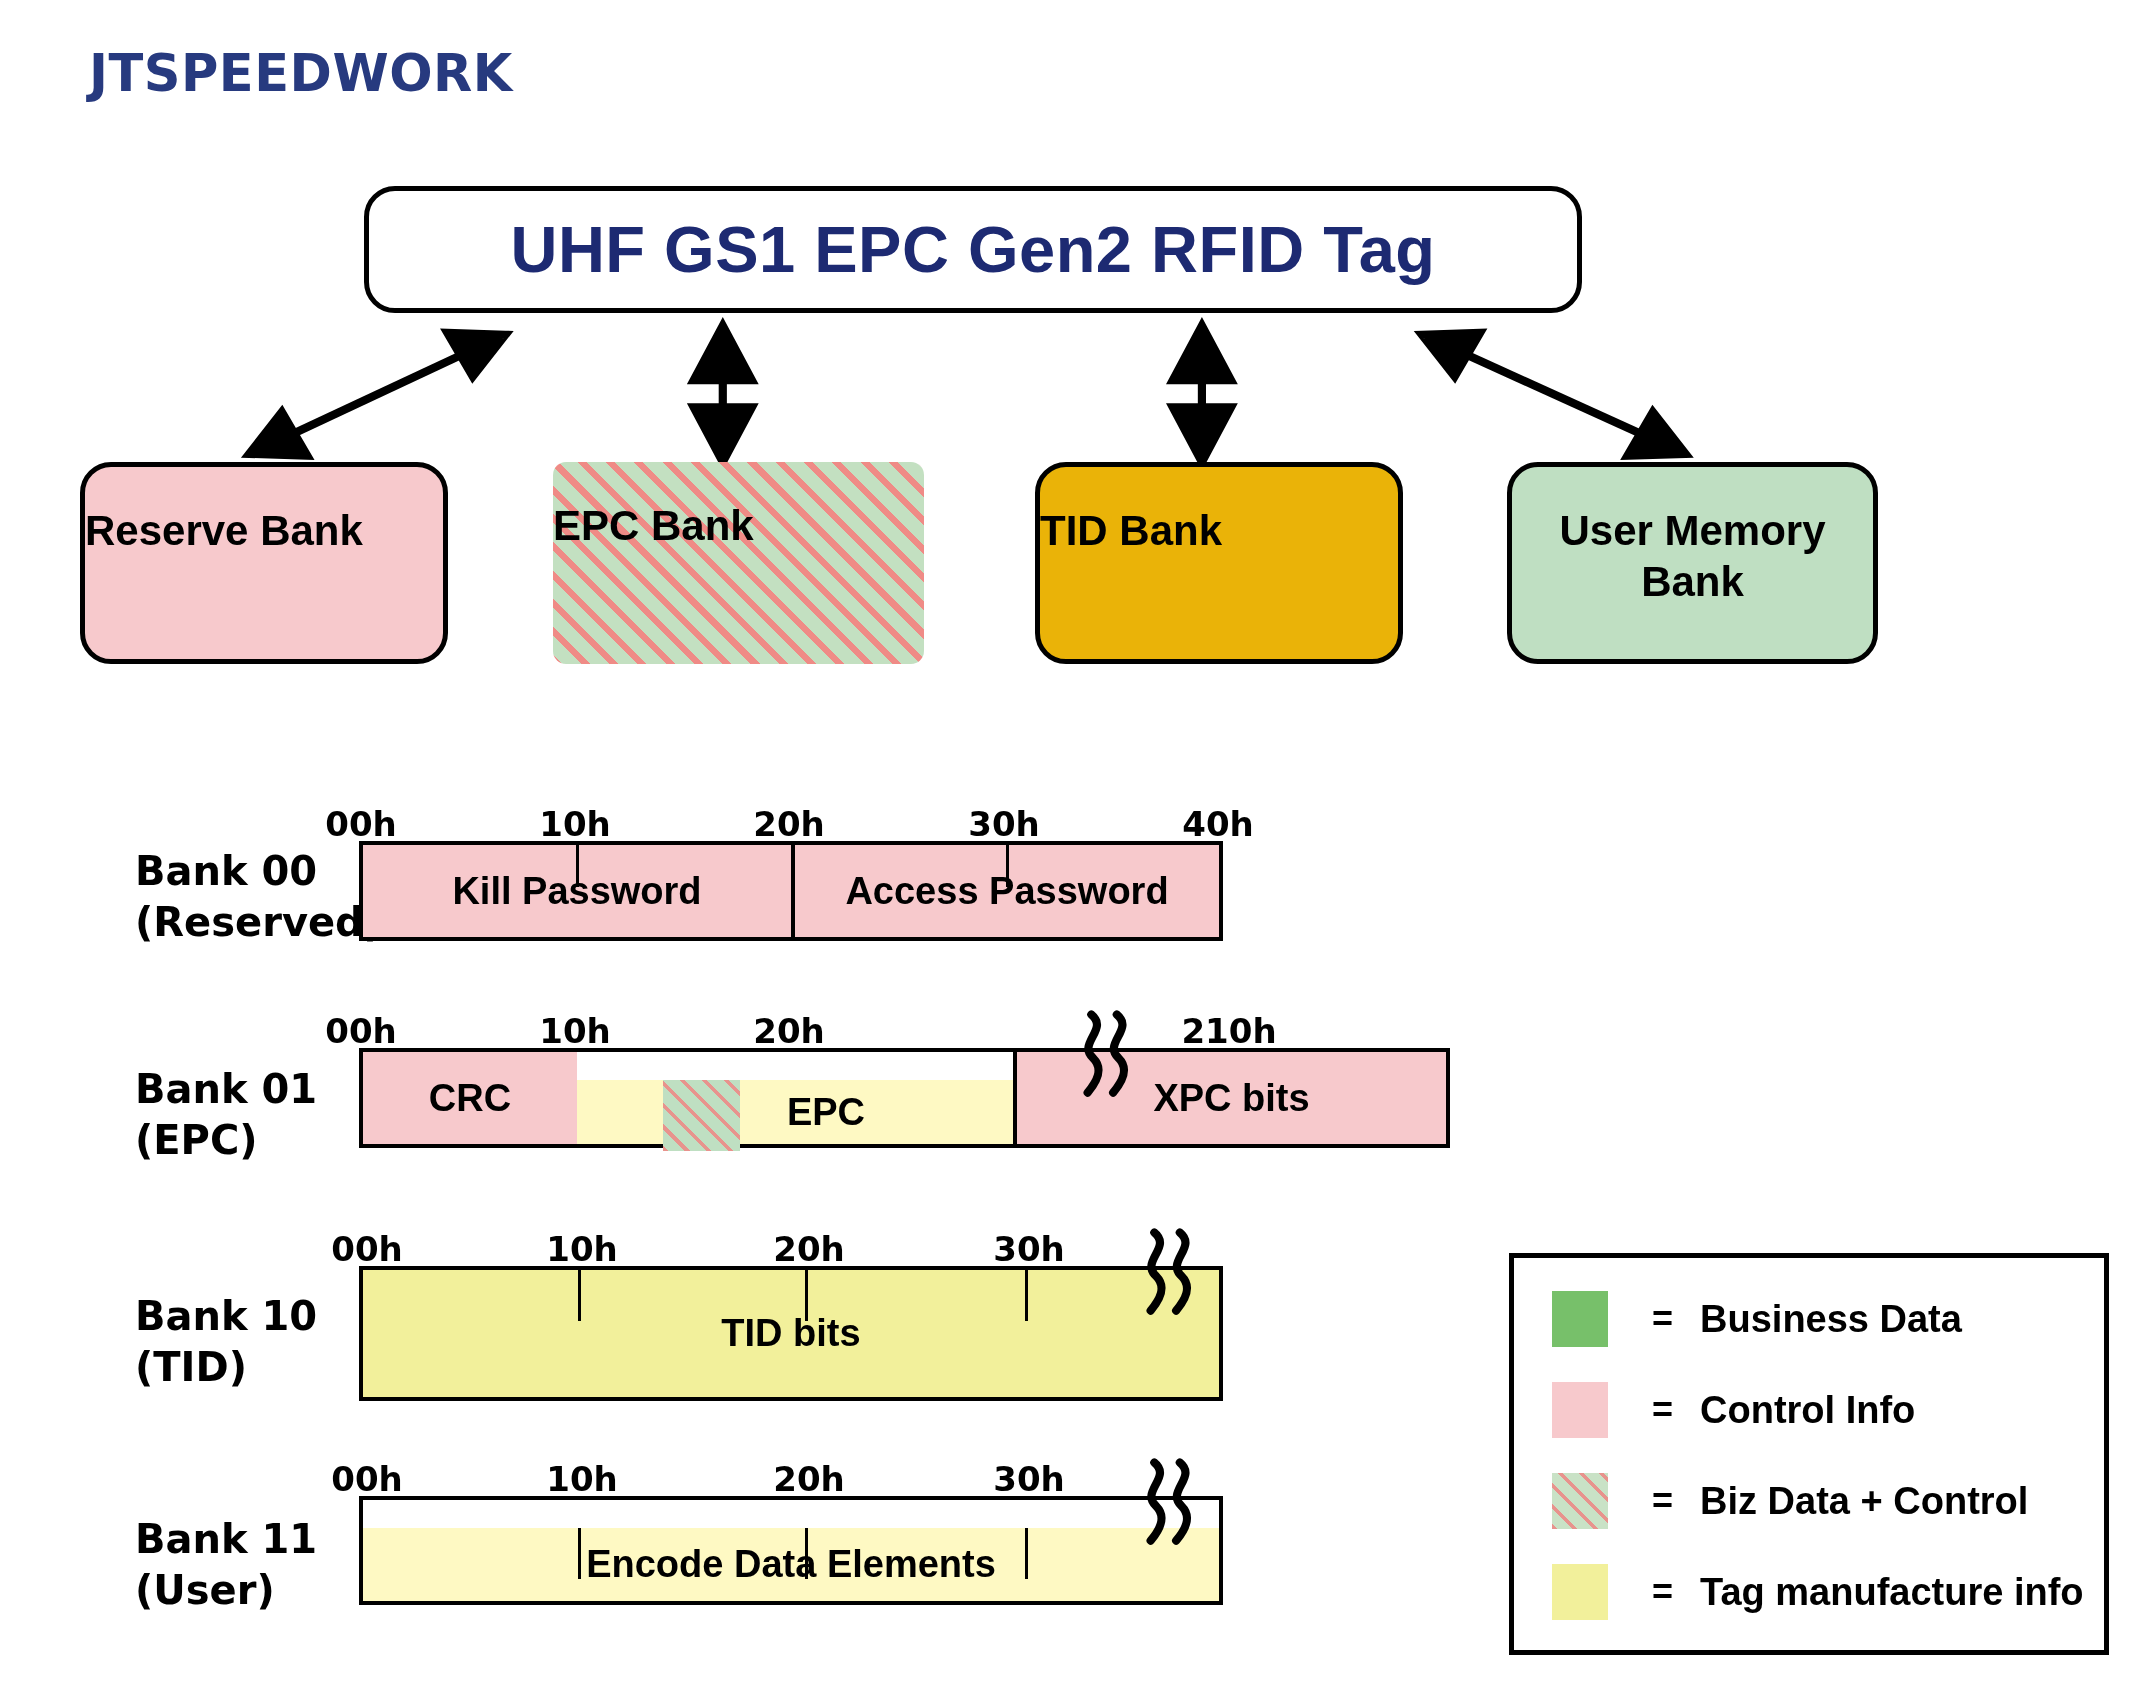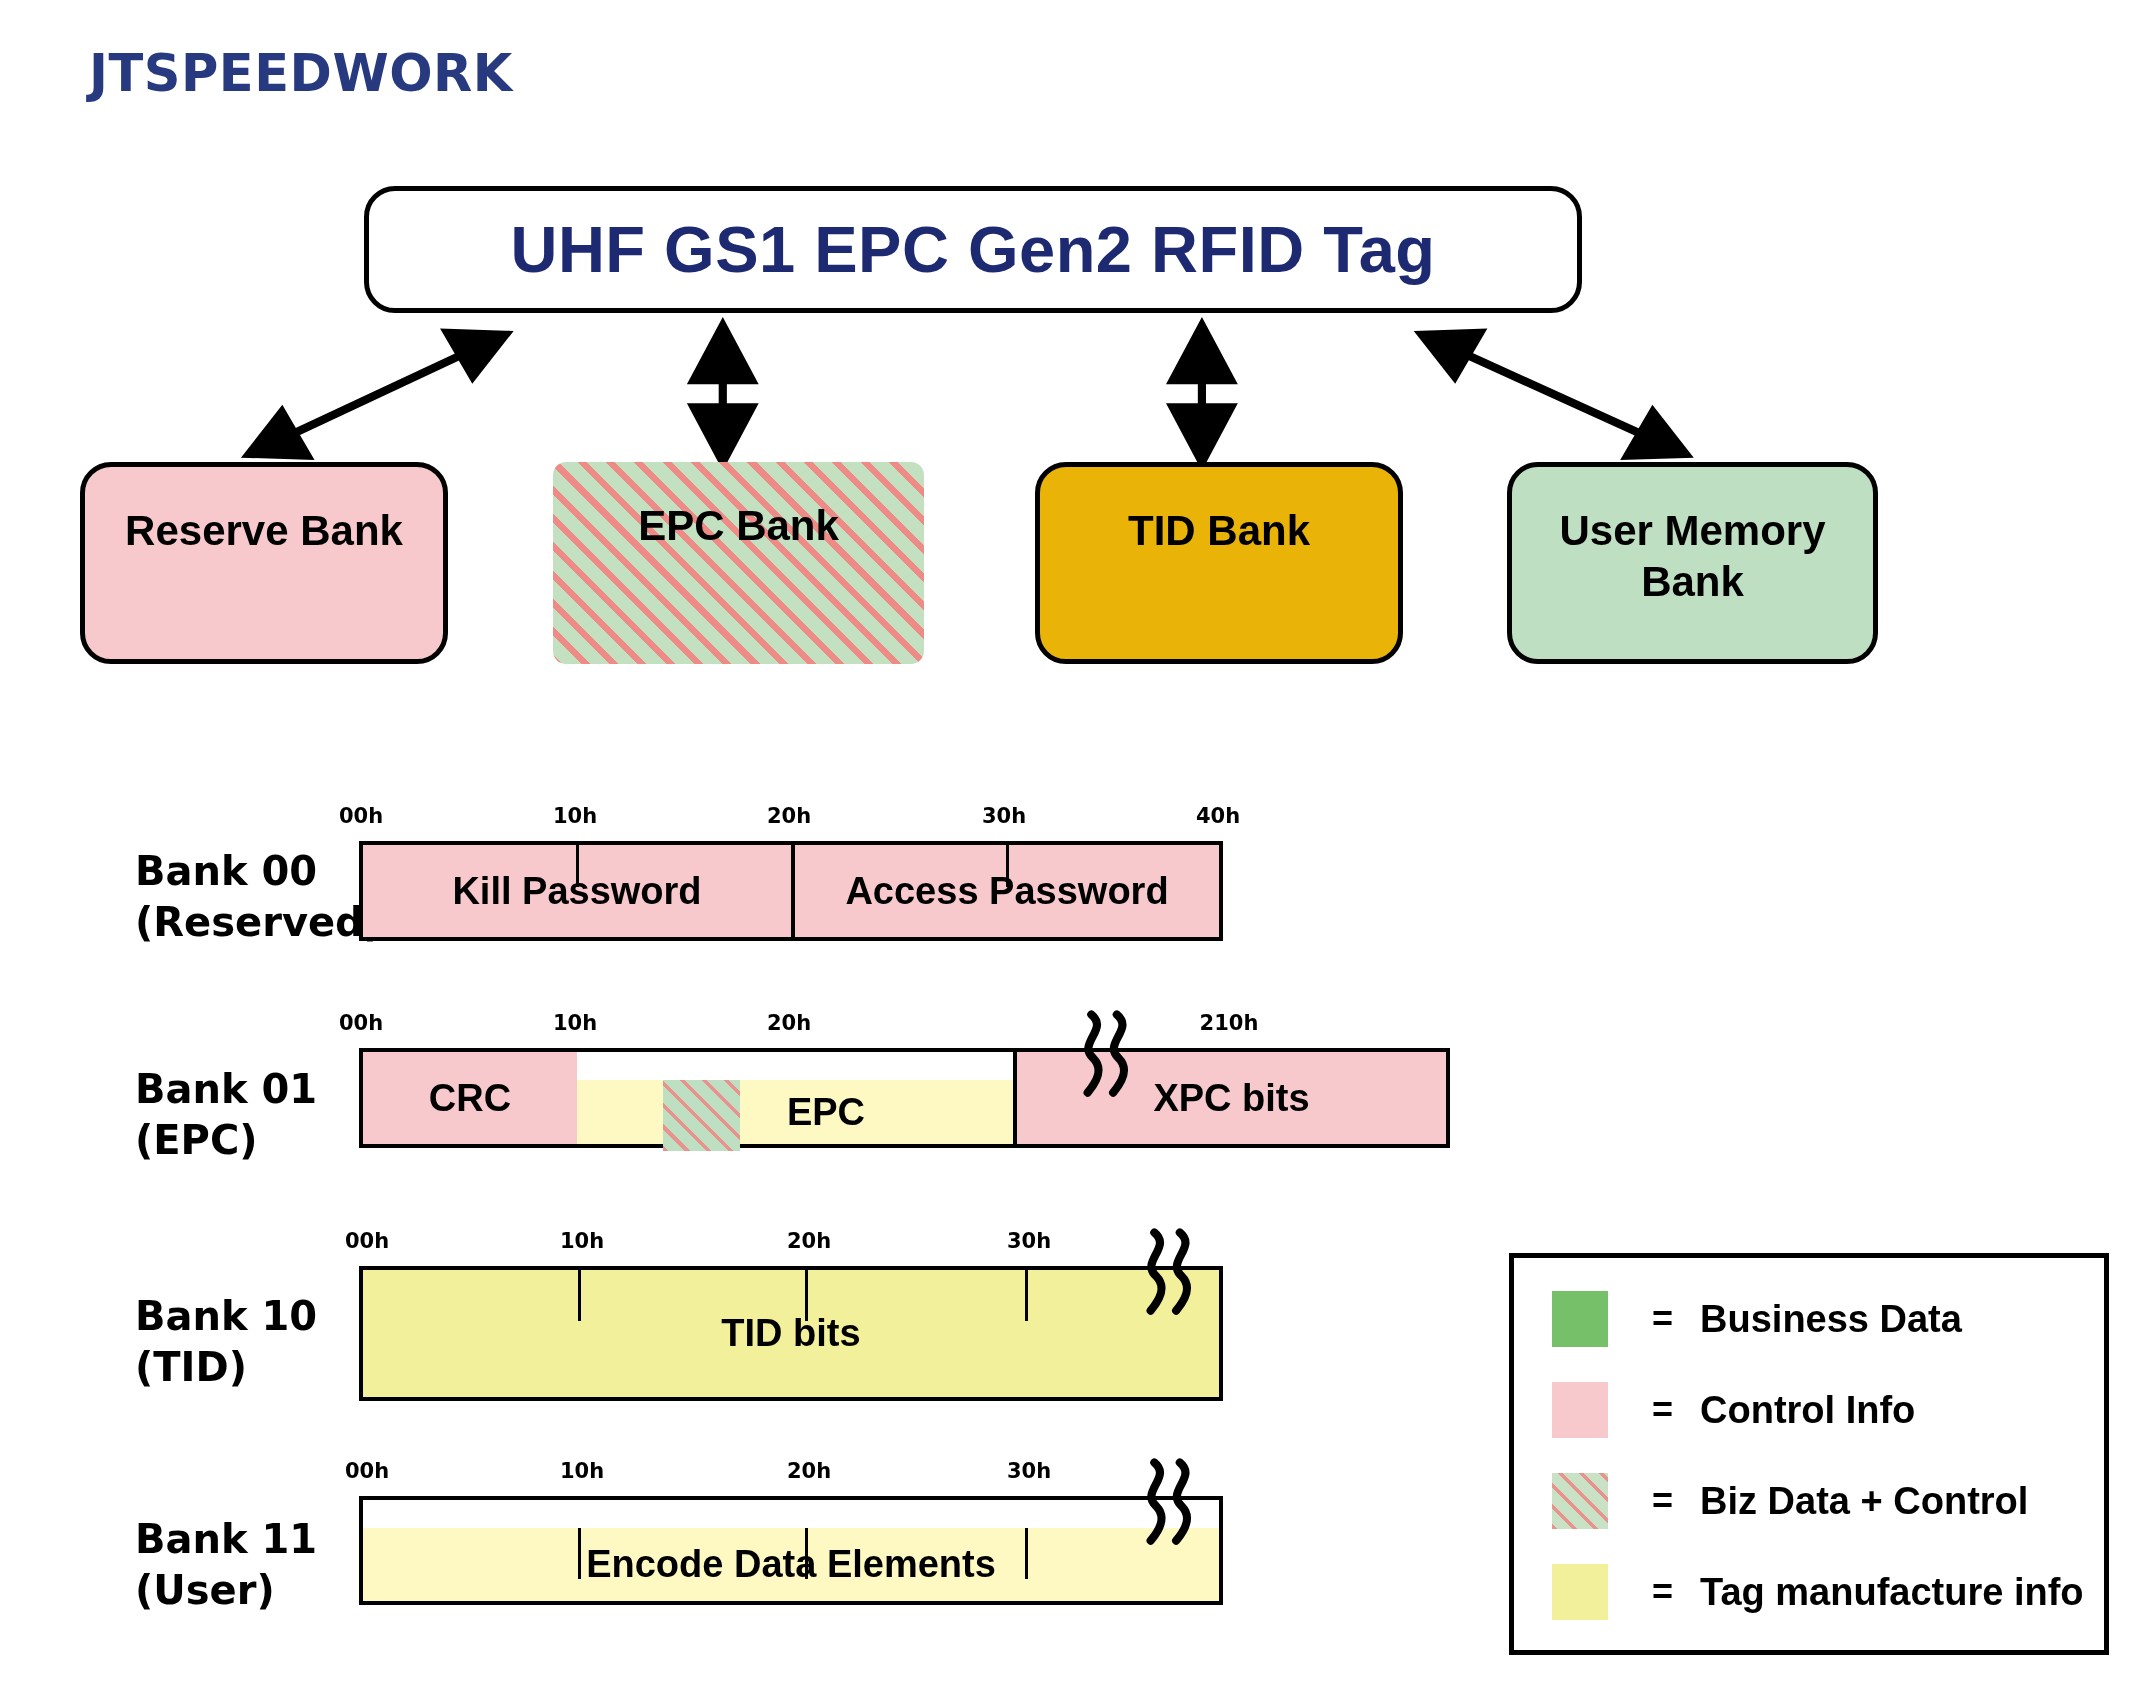--- a/index.html
+++ b/index.html
@@ -52,21 +52,20 @@
   }
 
   
   .bank-box {
     position: absolute;
     border: 5.5px solid #000000;
     border-radius: 31px;
     box-sizing: border-box;
     display: flex;
     align-items: flex-start;
-    justify-content: center;
     padding-top: 38px;
     text-align: center;
   }
   .bank-box .bank-label {
     font-size: 42px;
     font-weight: bold;
     color: #000000;
     line-height: 1.22;
   }
   #bank-box-reserve { left: 80px;  top: 462px; width: 368px; height: 202px; background: #f7c9cc; }
@@ -134,21 +133,21 @@
     height: 71px;
     background: repeating-linear-gradient(45deg,
         #e8938d 0px, #e8938d 3.6px,
         #bfdfc2 3.6px, #bfdfc2 15.5px);
     z-index: 1;
   }
 
   
   .tick-label {
     position: absolute;
-    font-size: 21px;
+    font-size: 34px;
     font-weight: bold;
     color: #000000;
     white-space: nowrap;
     transform: translateX(-50%);
     font-family: "DejaVu Sans", sans-serif;
   }
   
   .tick-mark {
     position: absolute;
     width: 2.7px;

